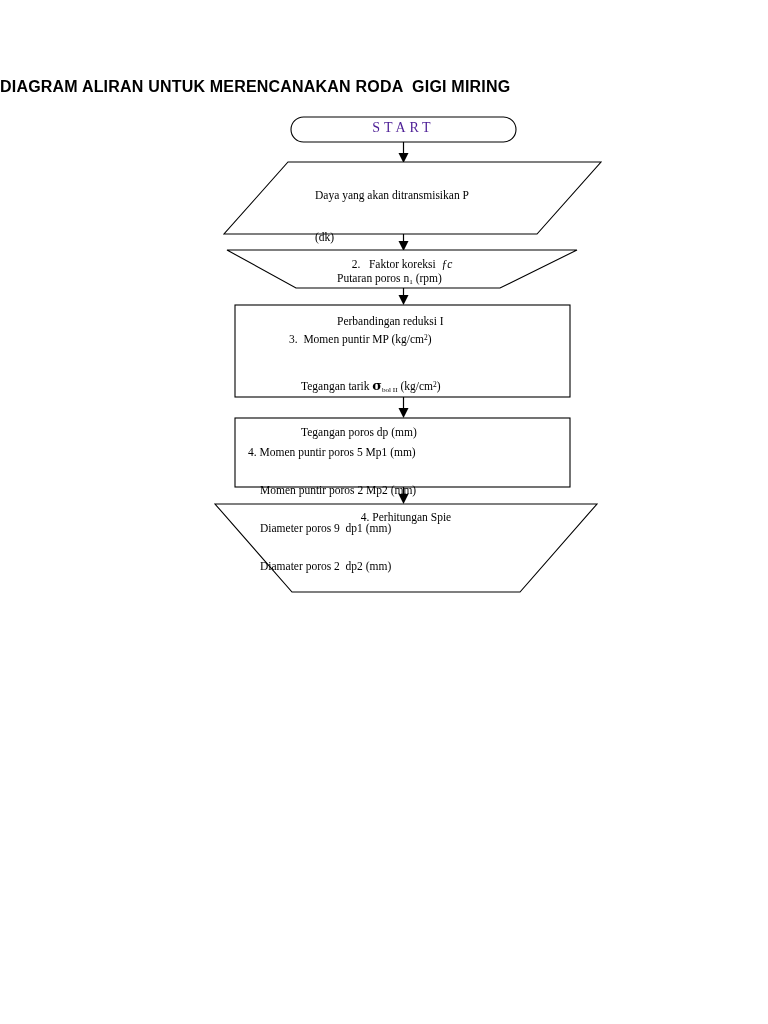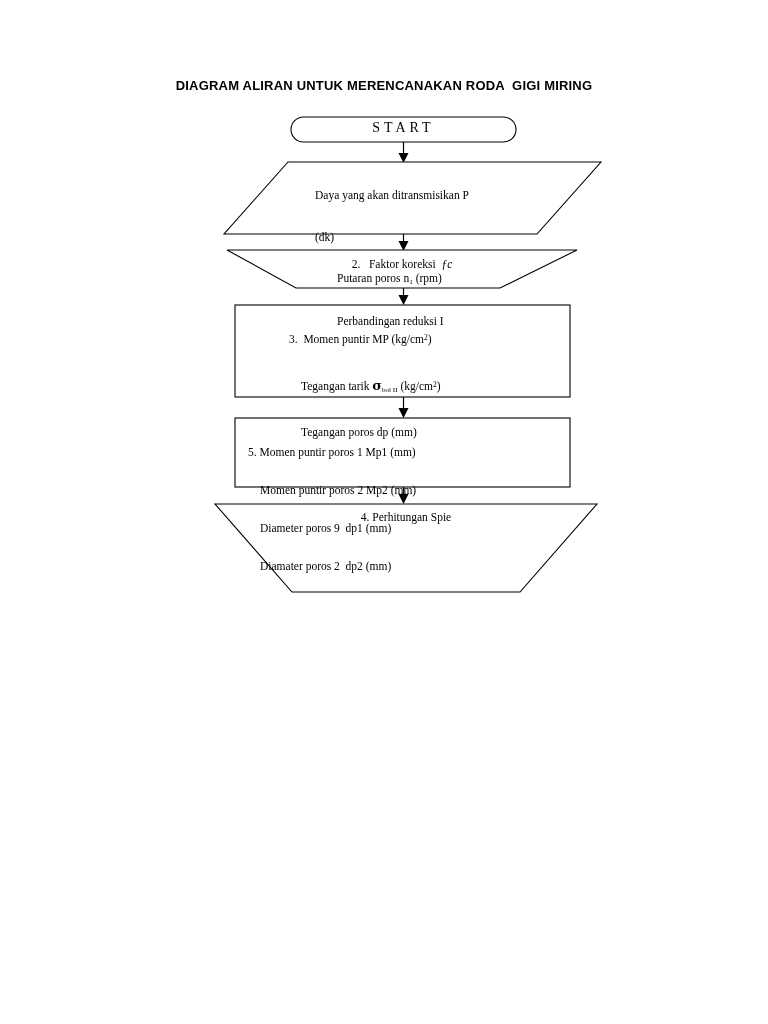--- a/index.html
+++ b/index.html
@@ -22,24 +22,24 @@
     width: 768px;
     height: 1024px;
   }
 
   
   #diagram-title {
     position: absolute;
     left: 0;
     top: 78px;
     width: 768px;
-    text-align: center;
+    text-align: left;
     font-family: "Liberation Sans", "DejaVu Sans", sans-serif;
     font-weight: bold;
-    font-size: 13px;
+    font-size: 16px;
     letter-spacing: 0.2px;
     white-space: pre;
   }
 
   
   #shape-layer {
     position: absolute;
     left: 0; top: 0;
     width: 768px;
     height: 1024px;
@@ -71,21 +71,21 @@
 
   #start-label {
     position: absolute;
     left: 291px;
     top: 120px;
     width: 225px;
     text-align: center;
     font-family: "Liberation Serif", "DejaVu Serif", serif;
     font-size: 14px;
     letter-spacing: 4px;
-    color: #000000;
+    color: #4c1d95;
   }
 
   #io-text {
     left: 299px;
     top: 167px;
     width: 280px;
   }
   #io-text .ln { display: block; margin-bottom: 7px; margin-left: 16px; }
   #io-text .ind { padding-left: 22px; }
 
@@ -174,21 +174,21 @@
 
   <div class="txt" id="korek-text"><span>2.   Faktor koreksi  </span><span class="ital">ƒc</span></div>
 
   <div class="txt" id="step3-text">
     <span class="ln"><span>3.  Momen puntir MP (kg/cm</span><sup>2</sup><span>)</span></span>
     <span class="ln ind"><span>Tegangan tarik </span><span class="sig">σ</span><sub>bol II</sub><span> (kg/cm</span><sup>2</sup><span>)</span></span>
     <span class="ln ind">Tegangan poros dp (mm)</span>
   </div>
 
   <div class="txt" id="step4-text">
-    <span class="ln">5. Momen puntir poros 1 Mp1 (mm)</span>
+    <span class="ln">4. Momen puntir poros 5 Mp1 (mm)</span>
     <span class="ln ind">Momen puntir poros 2 Mp2 (mm)</span>
     <span class="ln ind">Diameter poros 9  dp1 (mm)</span>
     <span class="ln ind">Diamater poros 2  dp2 (mm)</span>
   </div>
 
   <div class="txt" id="spie-text">4. Perhitungan Spie</div>
 
 </div>
 
 </body></html>

